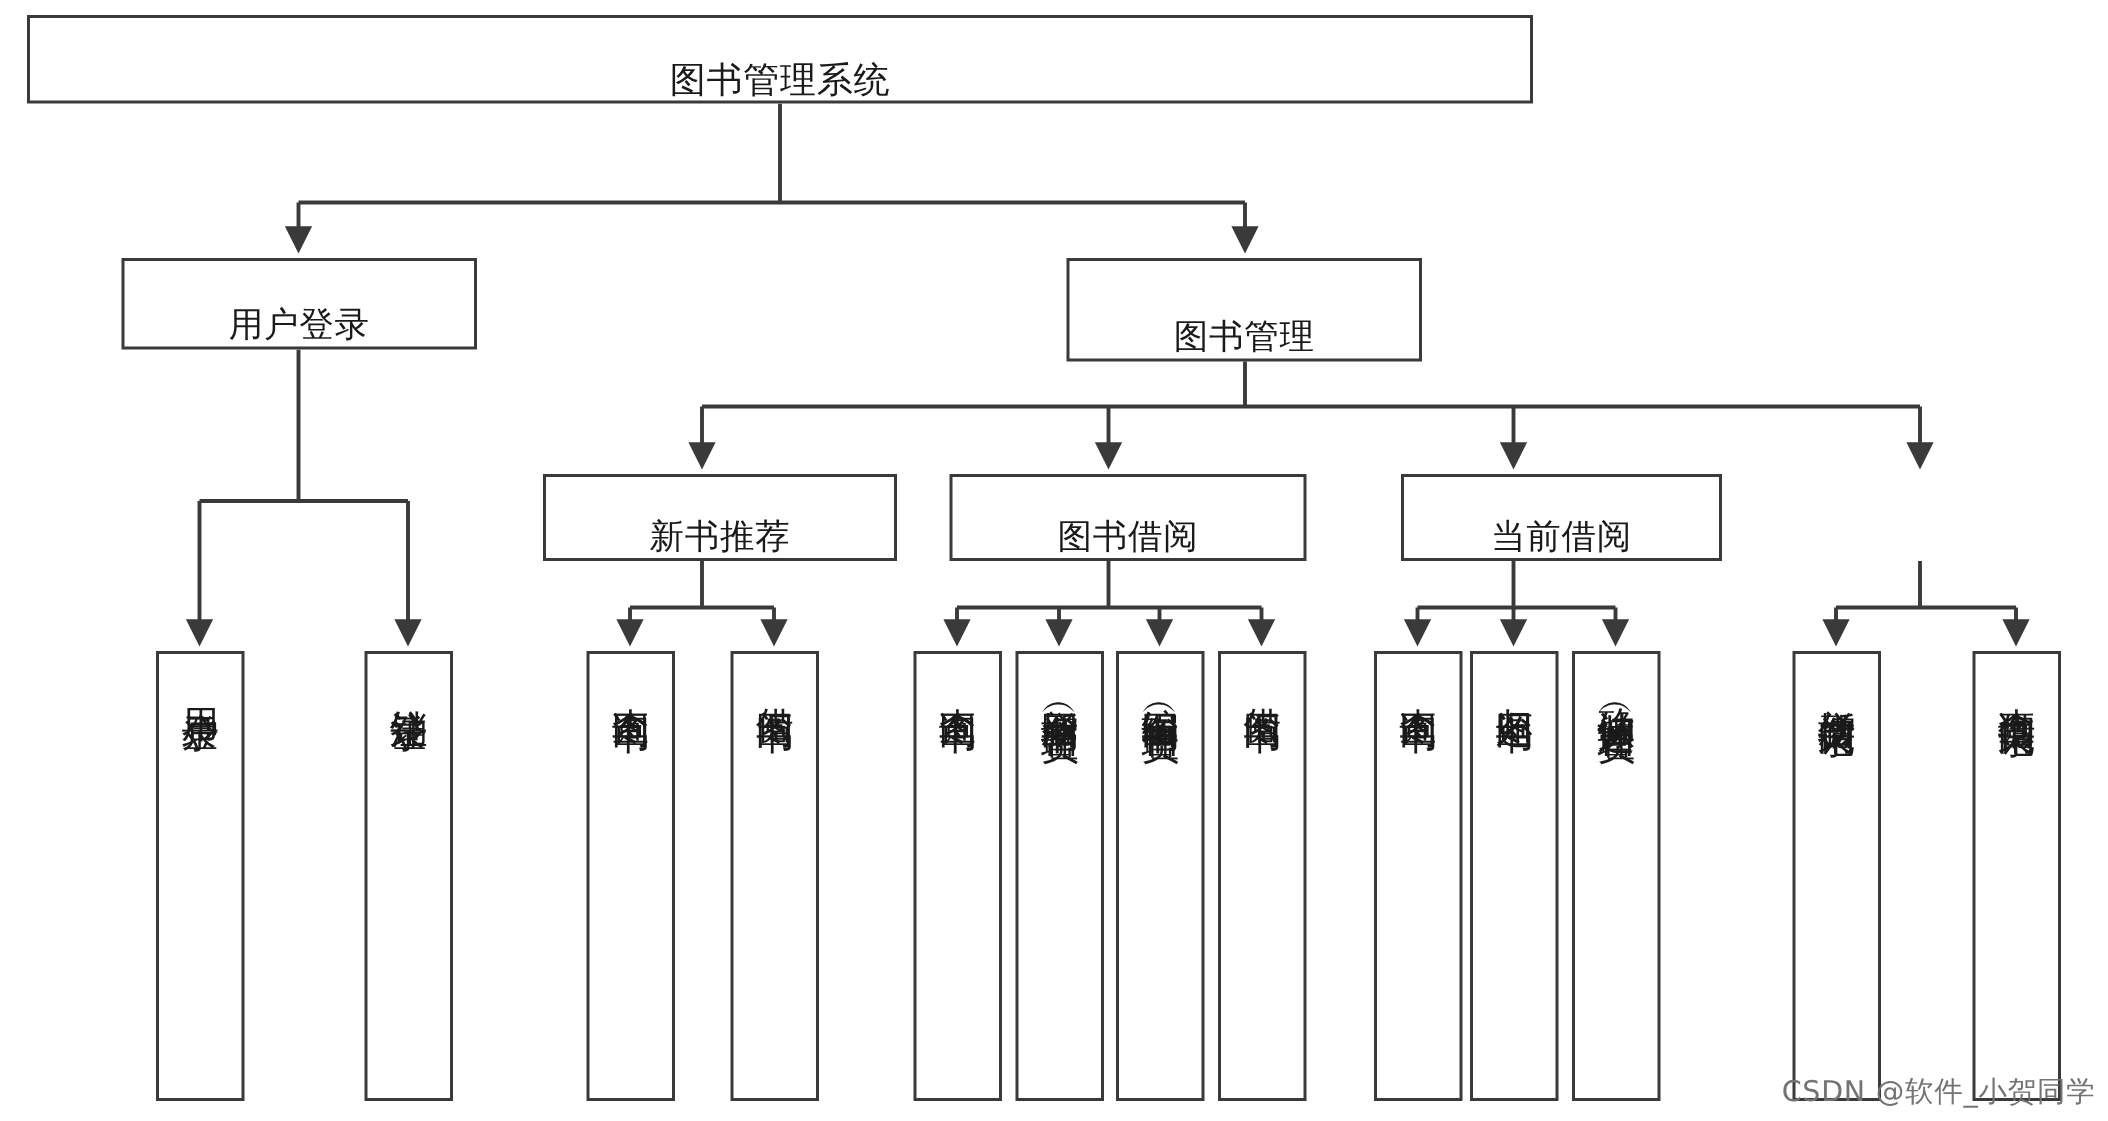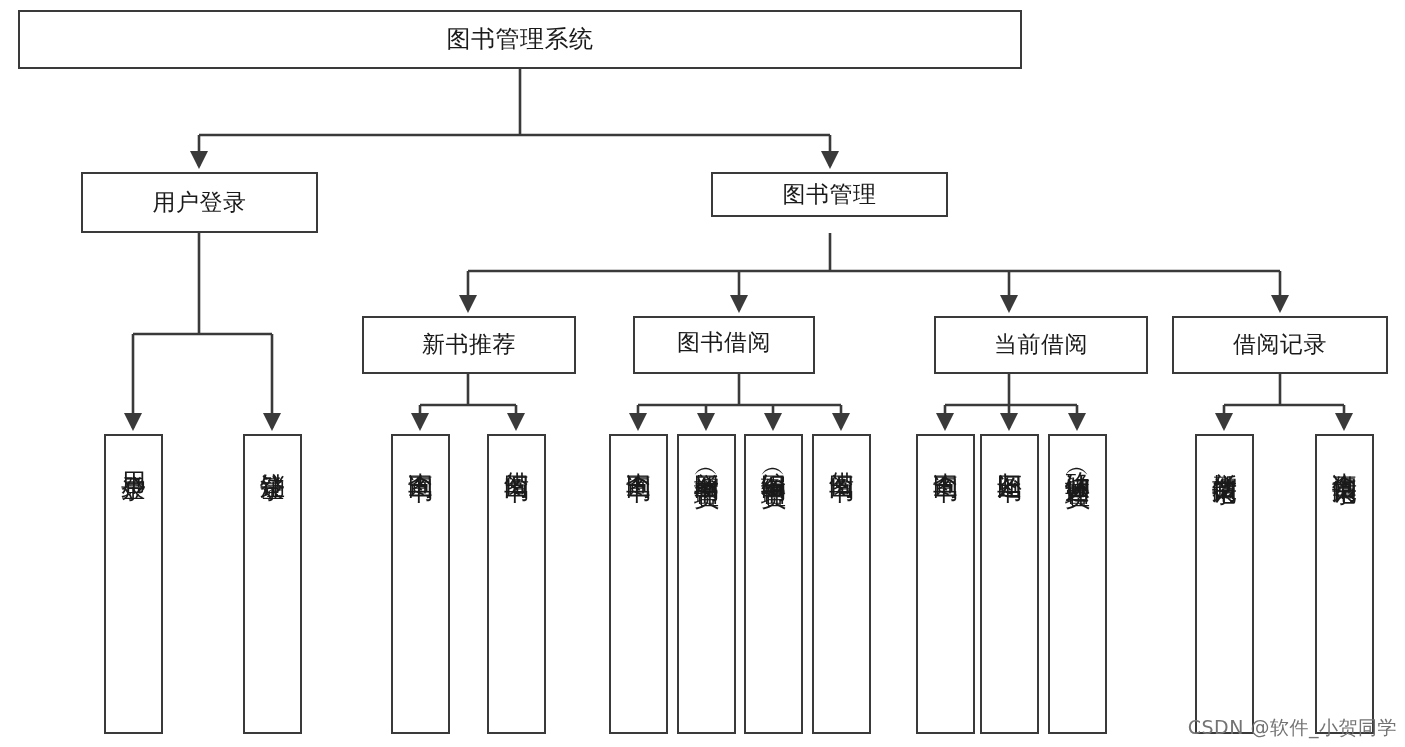--- a/index.html
+++ b/index.html
@@ -24,21 +24,21 @@
     top: 0;
     width: 1405px;
     height: 747px;
   }
   .node {
     position: absolute;
     box-sizing: border-box;
     border: 2.5px solid #3a3a3a;
     background: #ffffff;
     display: flex;
-    align-items: center;
+    align-items: flex-end;
     justify-content: center;
     color: #1a1a1a;
     z-index: 2;
   }
   .node-label {
     display: block;
     text-align: center;
     line-height: 1.12;
     letter-spacing: 0.5px;
   }
@@ -128,39 +128,36 @@
   </svg>
 
   <div class="node horizontal root" style="left:18px; top:10px; width:1004px; height:59px;">
     <span class="node-label">图书管理系统</span>
   </div>
 
   <div class="node horizontal" style="left:81px; top:172px; width:237px; height:61px;">
     <span class="node-label">用户登录</span>
   </div>
 
-  <div class="node horizontal" style="left:711px; top:172px; width:237px; height:45px;">
+  <div class="node horizontal" style="left:711px; top:172px; width:237px; height:69px;">
     <span class="node-label">图书管理</span>
   </div>
 
-  <div class="node horizontal" style="left:362px; top:316px; width:214px; height:58px;">
+  <div class="node horizontal" style="left:362px; top:316px; width:236px; height:58px;">
     <span class="node-label">新书推荐</span>
   </div>
 
-  <div class="node horizontal" style="left:633px; top:316px; width:182px; height:58px;font-family:Liberation Mono, monospace;">
+  <div class="node horizontal" style="left:633px; top:316px; width:238px; height:58px;">
     <span class="node-label">图书借阅</span>
   </div>
 
   <div class="node horizontal" style="left:902px; top:316px; width:214px; height:58px;margin-left:32px;">
     <span class="node-label">当前借阅</span>
   </div>
 
-  <div class="node horizontal" style="left:1172px; top:316px; width:216px; height:58px;">
-    <span class="node-label">借阅记录</span>
-  </div>
 
   <div class="node vertical" style="left:104px; top:434px; width:59px; height:300px;">
     <span class="node-label">用户登录</span>
   </div>
 
   <div class="node vertical" style="left:243px; top:434px; width:59px; height:300px;">
     <span class="node-label">注销登录</span>
   </div>
 
   <div class="node vertical" style="left:391px; top:434px; width:59px; height:300px;">

